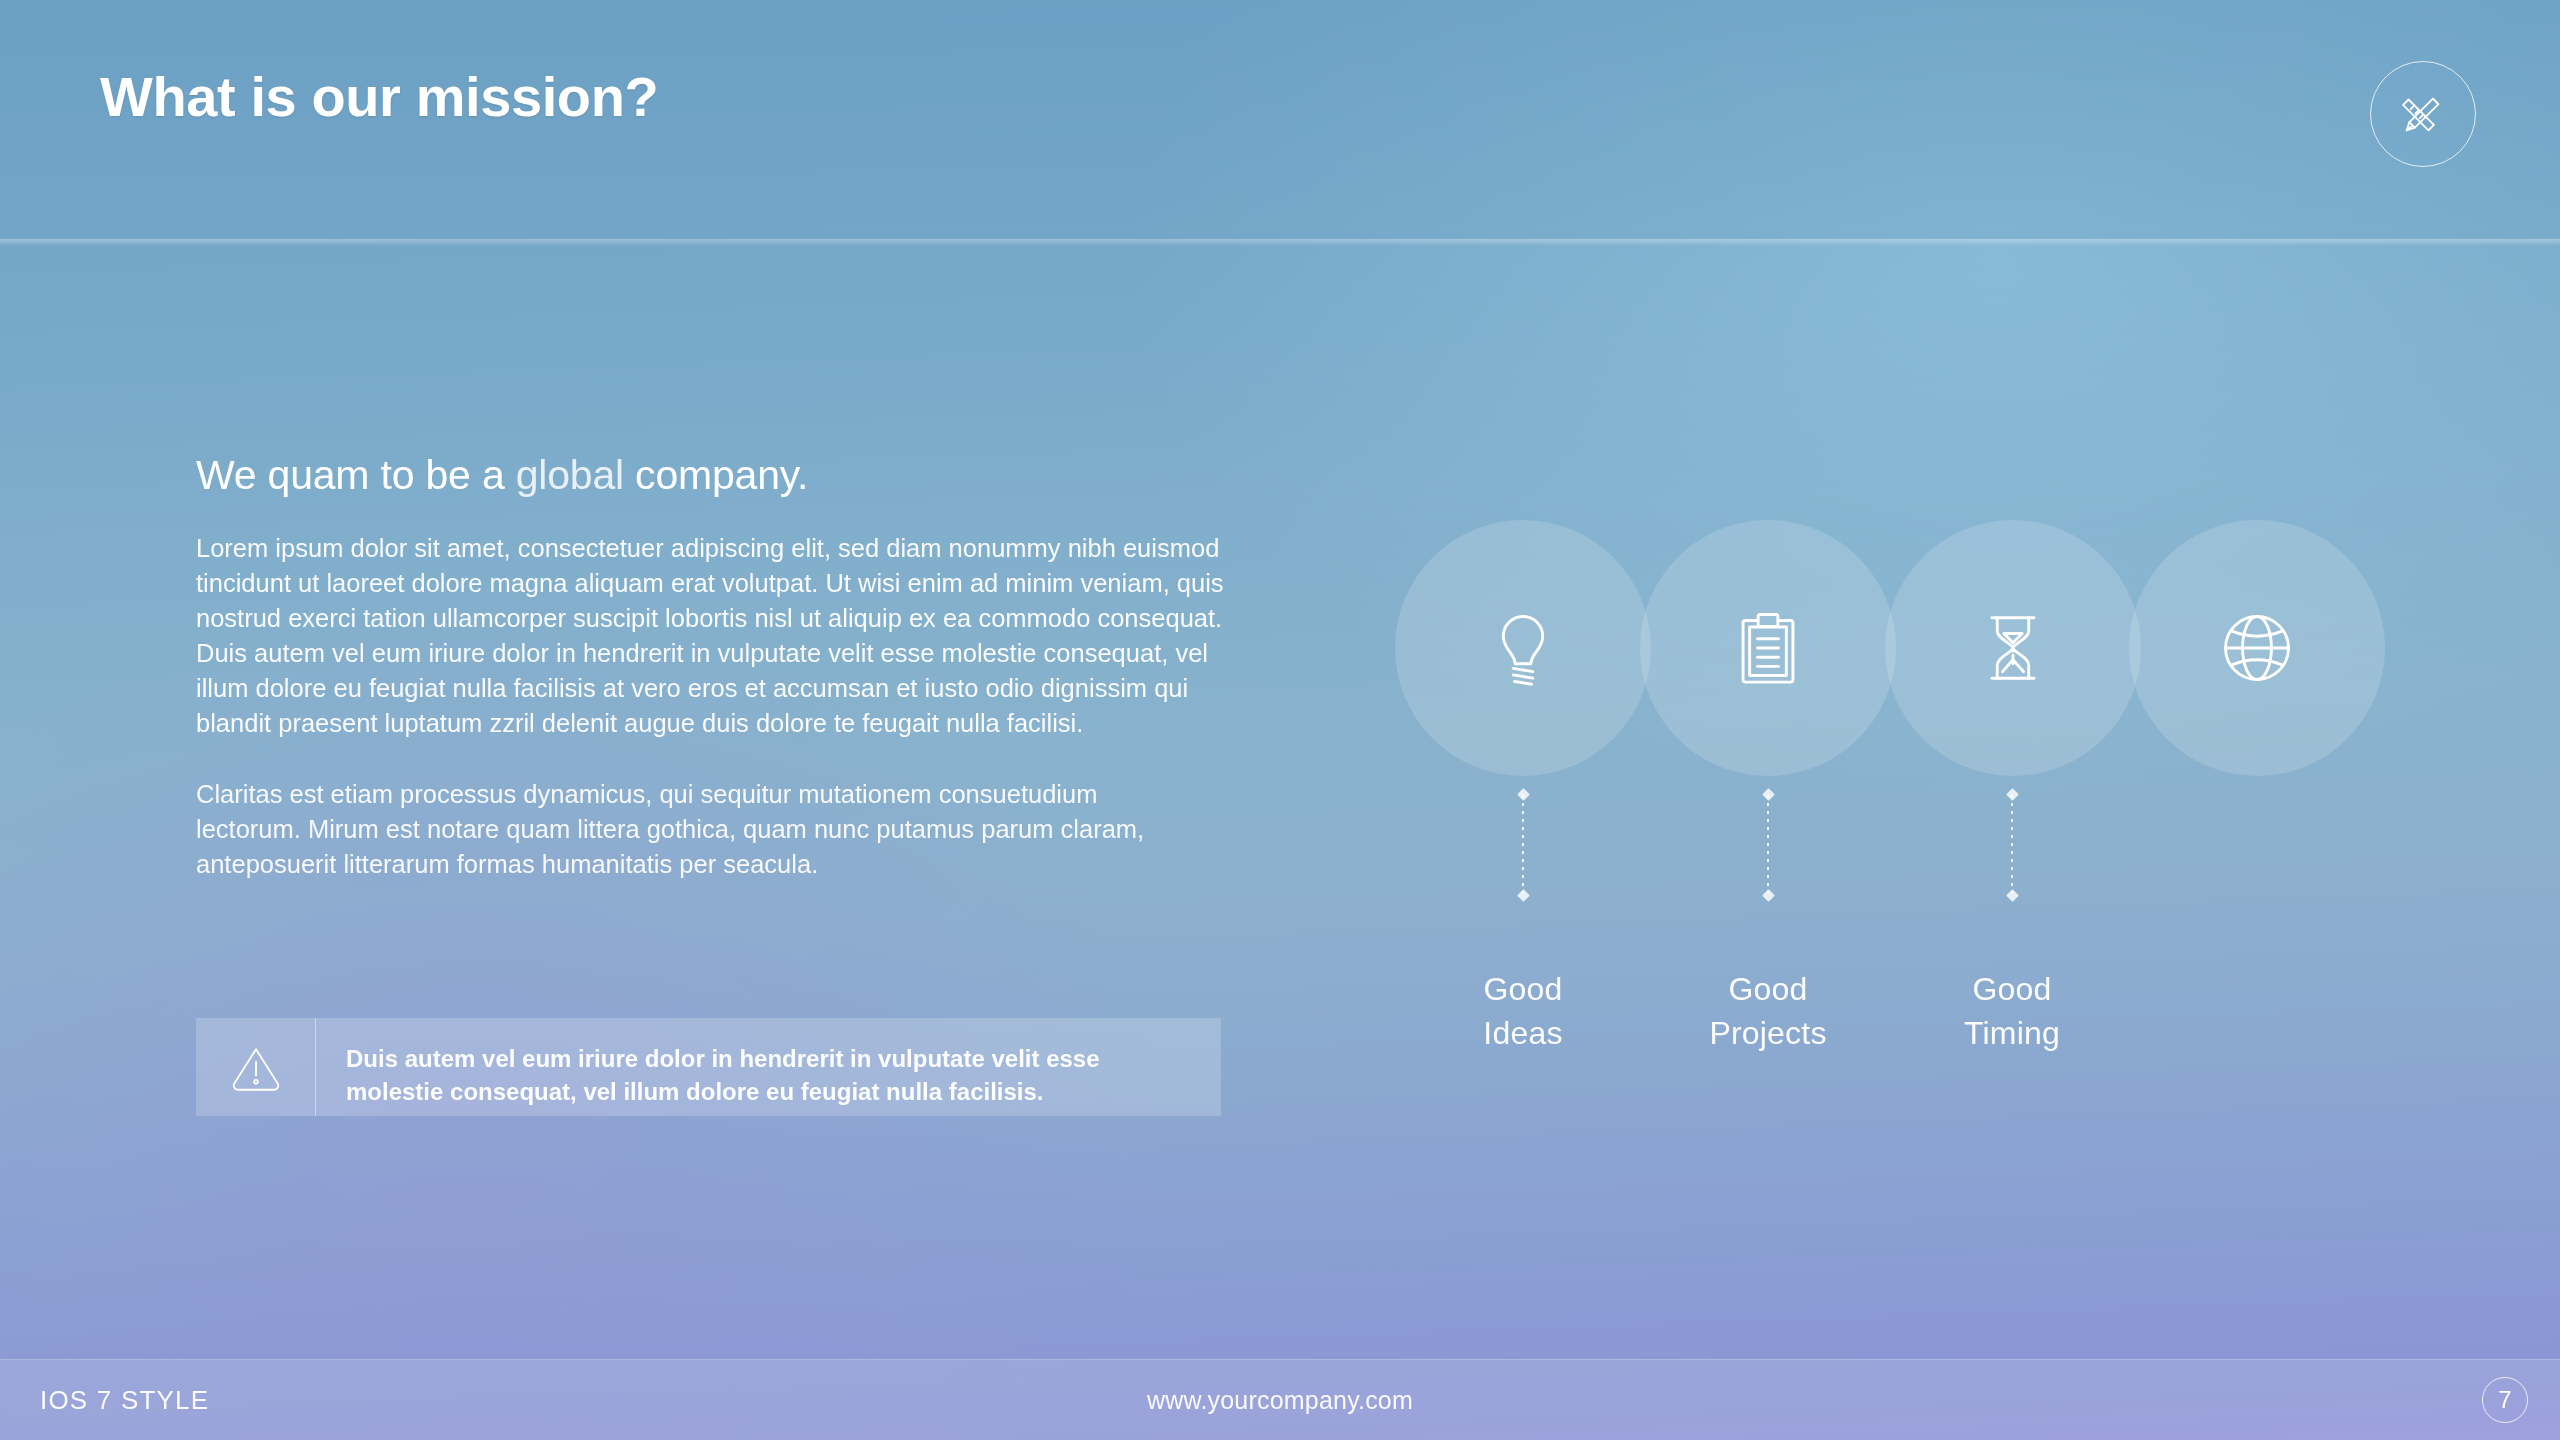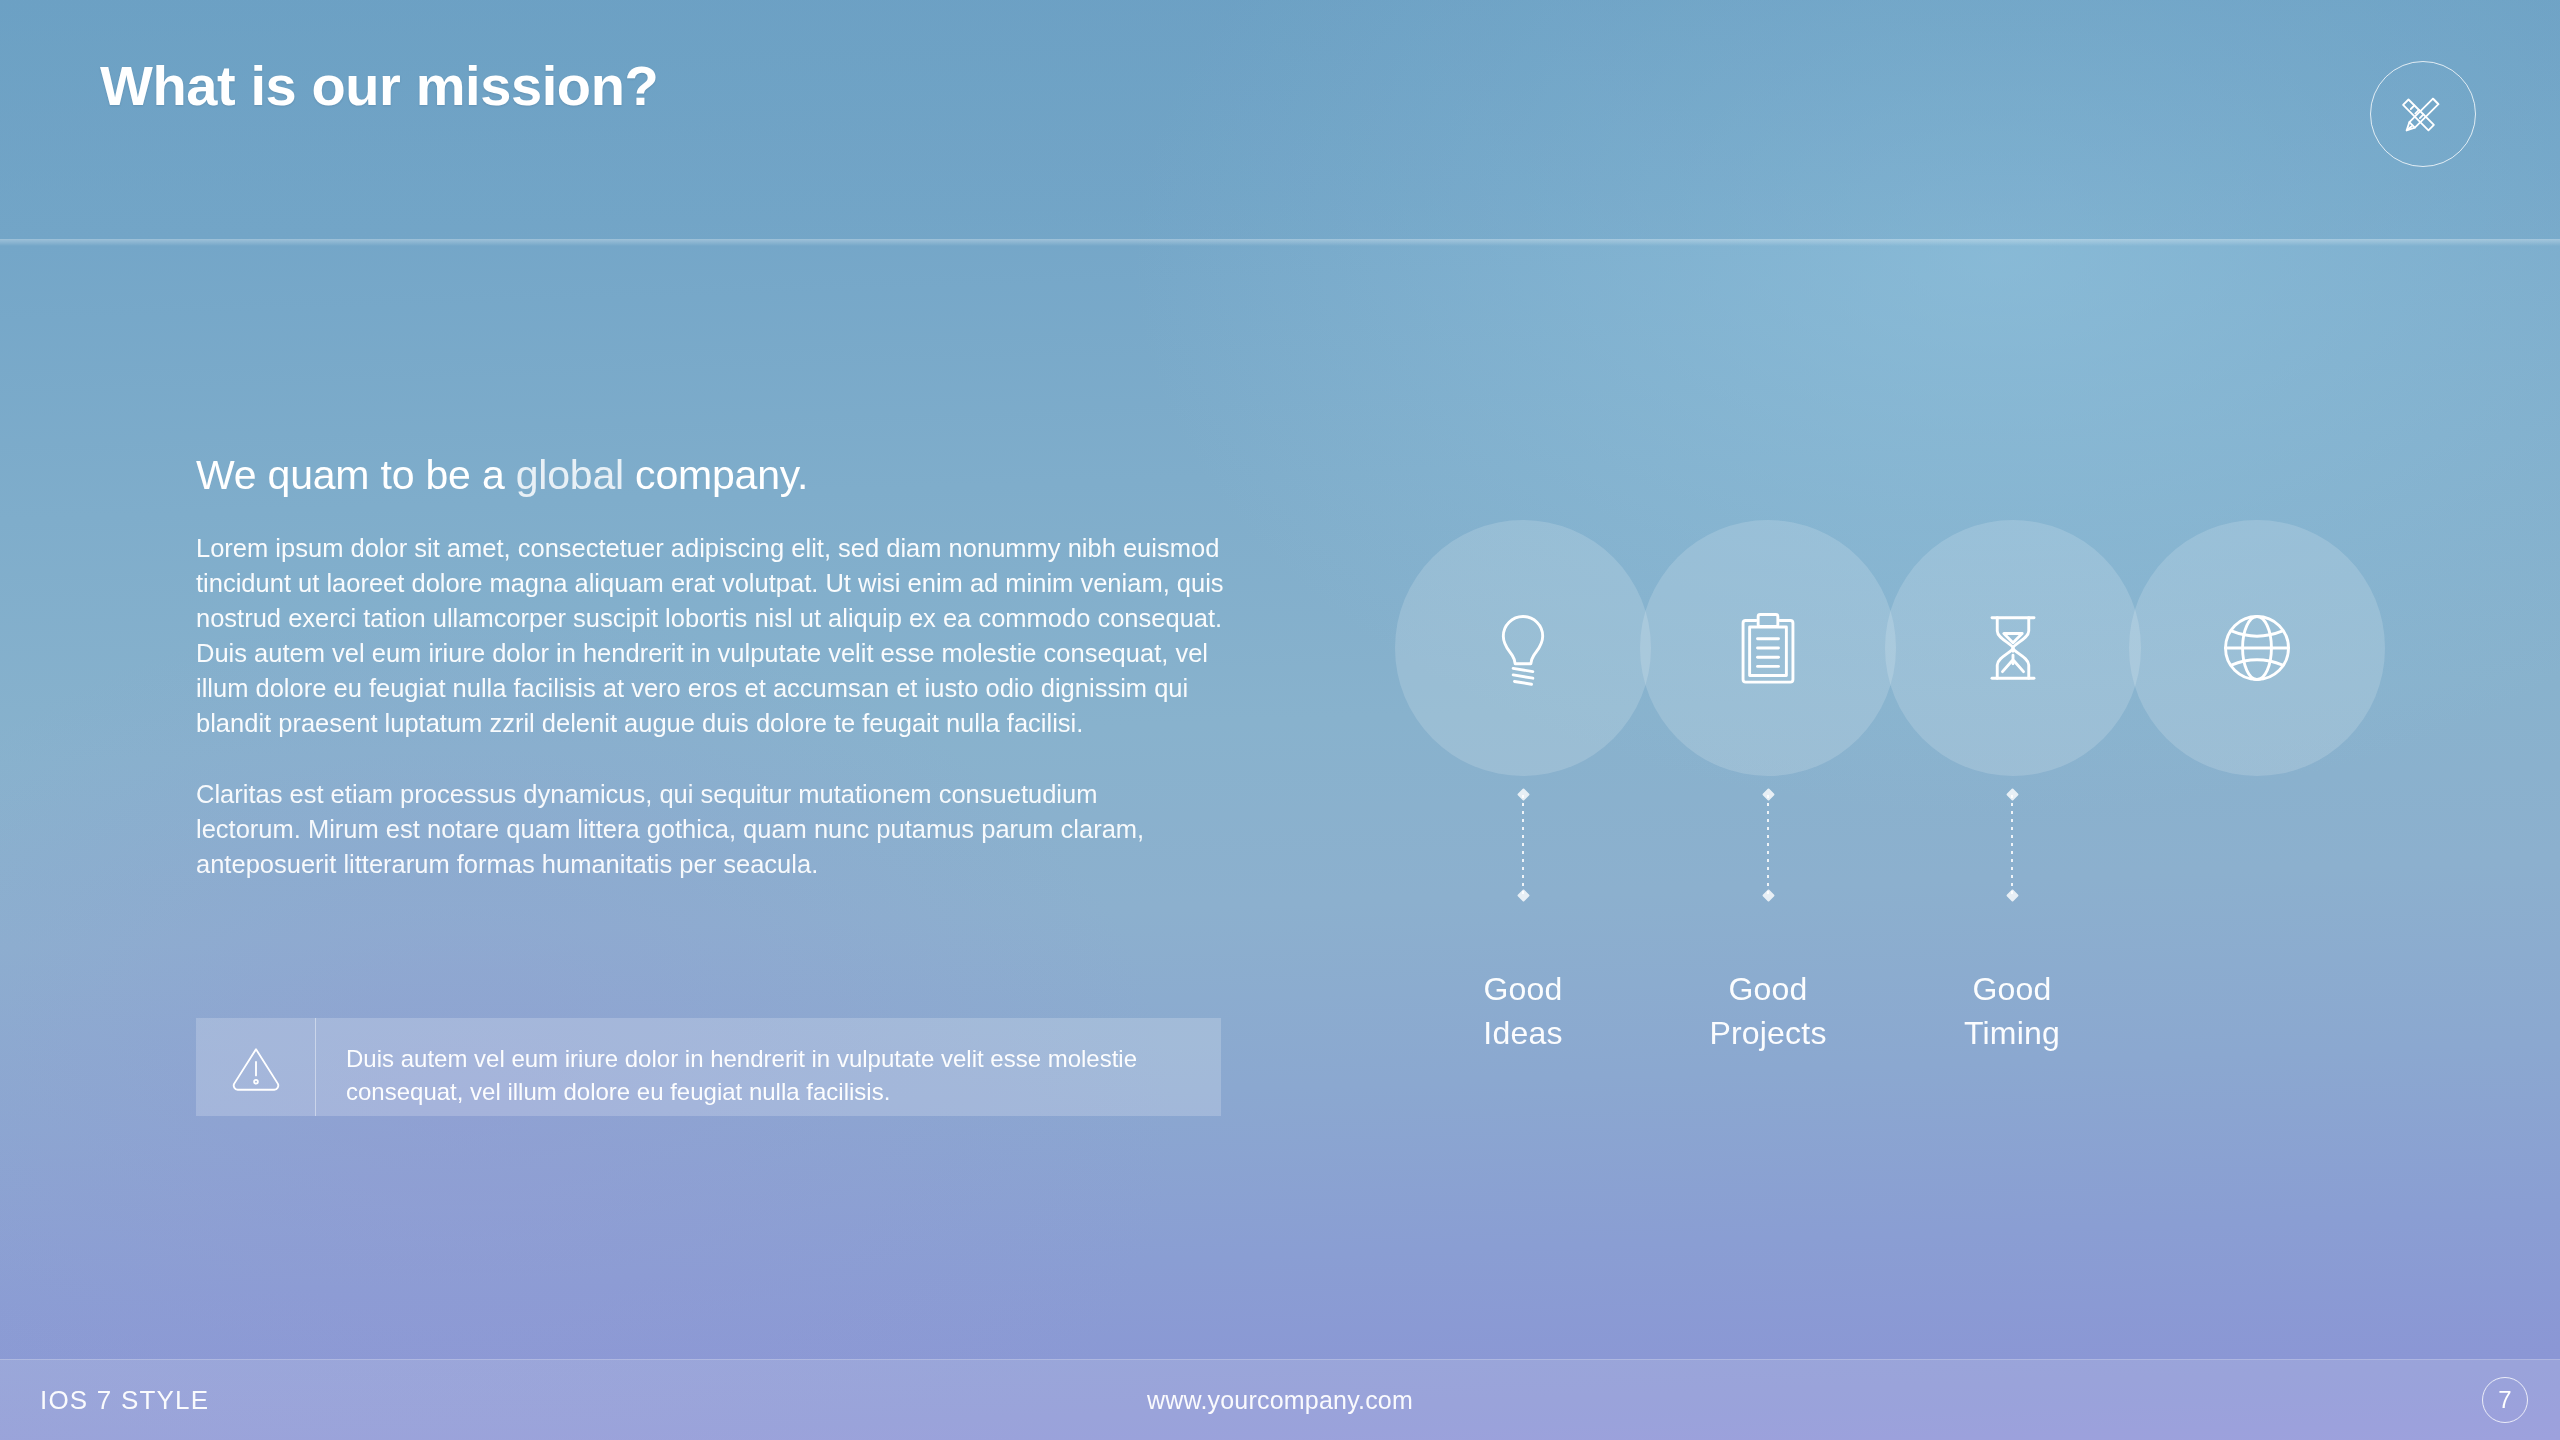--- a/index.html
+++ b/index.html
@@ -33,21 +33,21 @@
   .header {
     position:absolute; left:0; top:0;
     width:2560px; height:239px;
     background:linear-gradient(180deg, rgba(104,157,193,0.42) 0%, rgba(112,163,197,0.30) 100%);
   }
   .header-divider {
     position:absolute; left:0; top:239px; width:2560px; height:7px;
     background:linear-gradient(180deg, rgba(255,255,255,0.30) 0%, rgba(255,255,255,0.14) 55%, rgba(255,255,255,0.0) 100%);
   }
   .slide-title {
-    position:absolute; left:100px; top:53px;
+    position:absolute; left:100px; top:64px;
     font-size:56px; font-weight:700; color:#ffffff;
     letter-spacing:-0.4px;
     text-shadow:0 1px 2px rgba(40,70,100,0.18);
   }
   .slide-subtitle {
     position:absolute; left:100px; top:138px;
     font-size:28px; font-weight:300; color:rgba(255,255,255,0.93);
     letter-spacing:0.1px;
   }
 
@@ -91,21 +91,21 @@
   }
   .alert-icon-cell {
     width:120px; flex:0 0 120px;
     display:flex; align-items:center; justify-content:center;
     border-right:1.5px solid rgba(255,255,255,0.42);
   }
   .alert-icon-cell svg { width:54px; height:54px; display:block; }
   .alert-text {
     flex:1; display:flex; align-items:center;
     padding:16px 30px 0 30px;
-    font-size:24px; line-height:33px; font-weight:400;
+    font-size:24px; line-height:33px; font-weight:700;
     color:rgba(255,255,255,0.97);
   }
 
   
   .circles { position:absolute; left:1395px; top:520px; width:990px; height:256px; }
   .circle-blob {
     position:absolute; top:0;
     width:256px; height:256px; border-radius:50%;
     background:rgba(255,255,255,0.155);
     display:flex; align-items:center; justify-content:center;

